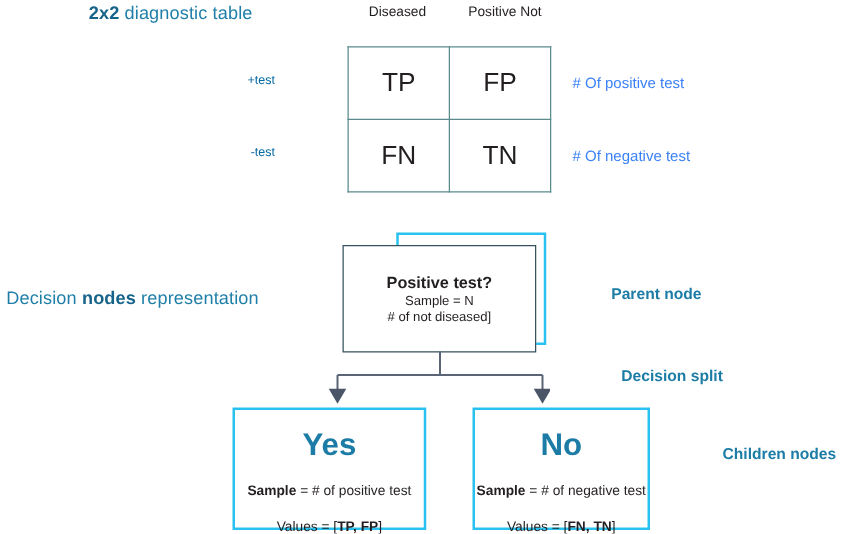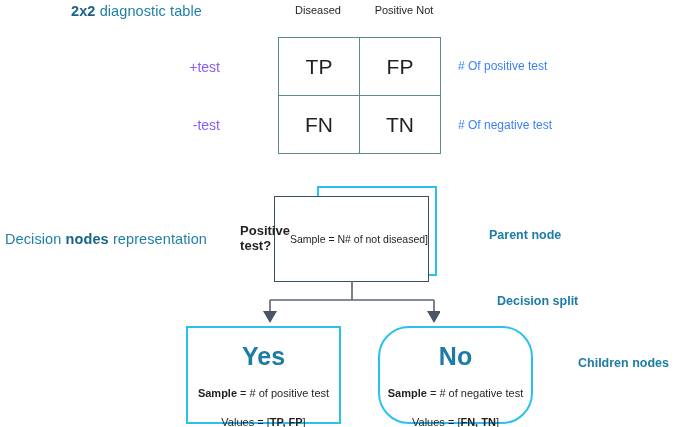--- a/index.html
+++ b/index.html
@@ -38,22 +38,22 @@
   }
 
   
   .col-head {
     font-size: 11px;
     color: #231f20;
     white-space: nowrap;
     text-align: center;
   }
   .row-label {
-    font-size: 14px;
-    color: #8b5cf6;
+    font-size: 10px;
+    color: #0369a1;
     white-space: nowrap;
     text-align: right;
   }
   .row-annot {
     font-size: 12px;
     color: #3b82f6;
     white-space: nowrap;
   }
   #dtable {
     border-collapse: collapse;
@@ -75,23 +75,23 @@
   .node-back {
     border: 2px solid #29C2F0;
     background: #ffffff;
     box-sizing: border-box;
   }
   .node-front {
     border: 1.8px solid #36505E;
     background: #ffffff;
     box-sizing: border-box;
     display: flex;
-    flex-direction: row;
+    flex-direction: column;
     align-items: center;
-    justify-content: flex-end;
+    justify-content: center;
   }
   .node-title {
     font-size: 13px;
     font-weight: bold;
     color: #231f20;
     margin-bottom: 2px;
   }
   .node-line {
     font-size: 10.5px;
     color: #231f20;
@@ -188,21 +188,21 @@
   <div class="abs child-node" style="left:186px; top:326px; width:155px; height:98px;">
     <div class="child-title">Yes</div>
     <div class="child-row child-sample">
       <b>Sample</b><span> = # of positive test</span>
     </div>
     <div class="child-row child-values">
       <span>Values = [</span><b>TP,  FP</b><span>]</span>
     </div>
   </div>
 
-  <div class="abs child-node" style="left:378px; top:326px; width:155px; height:98px;border-radius:31px;">
+  <div class="abs child-node" style="left:378px; top:326px; width:142px; height:98px;">
     <div class="child-title">No</div>
     <div class="child-row child-sample">
       <b>Sample</b><span> = # of negative test</span>
     </div>
     <div class="child-row child-values">
       <span>Values = [</span><b>FN,  TN</b><span>]</span>
     </div>
   </div>
 
   <div class="abs annot" style="left:489px; top:228px;">Parent node</div>

